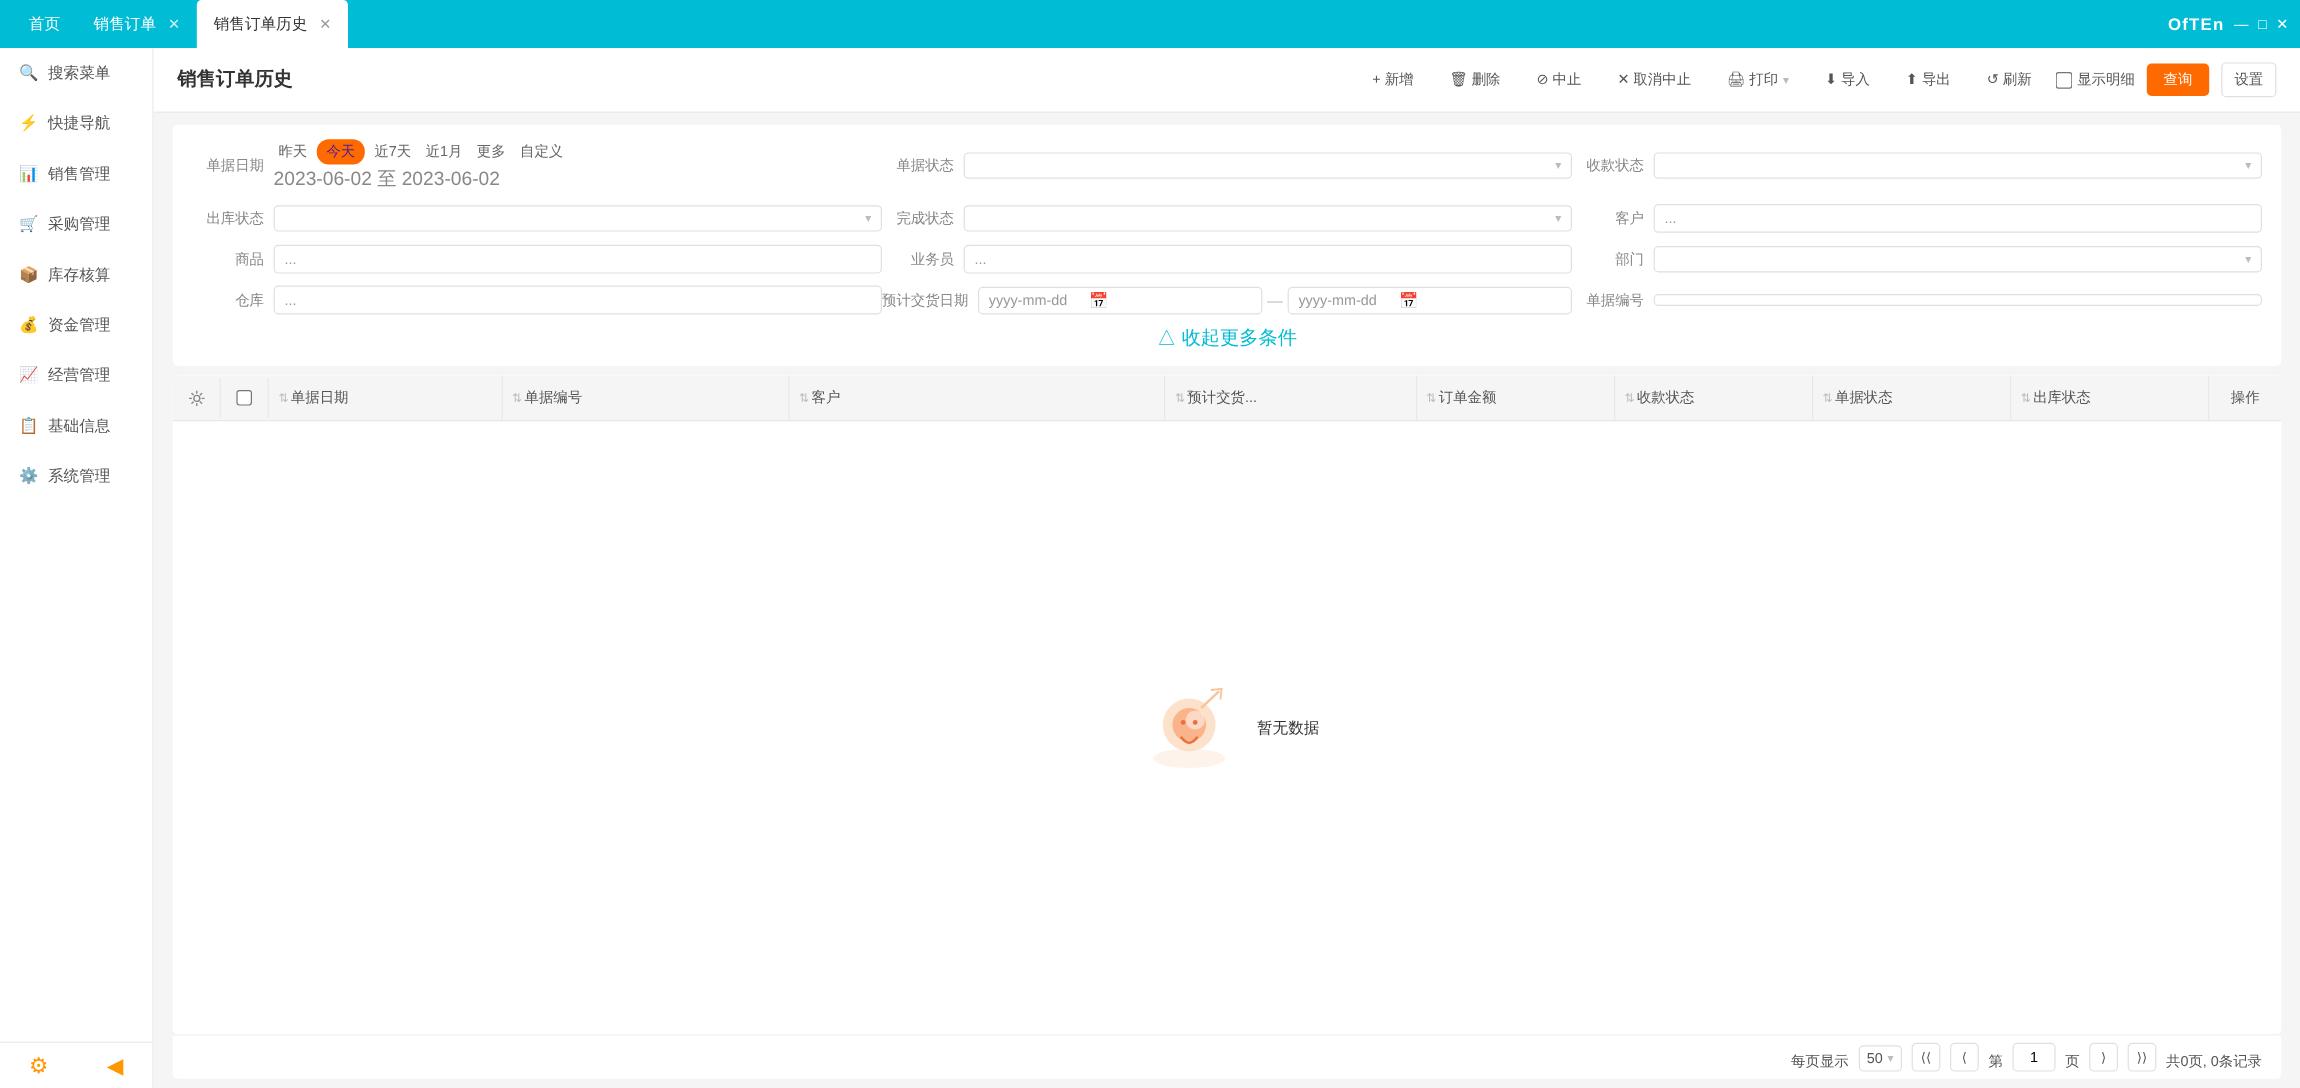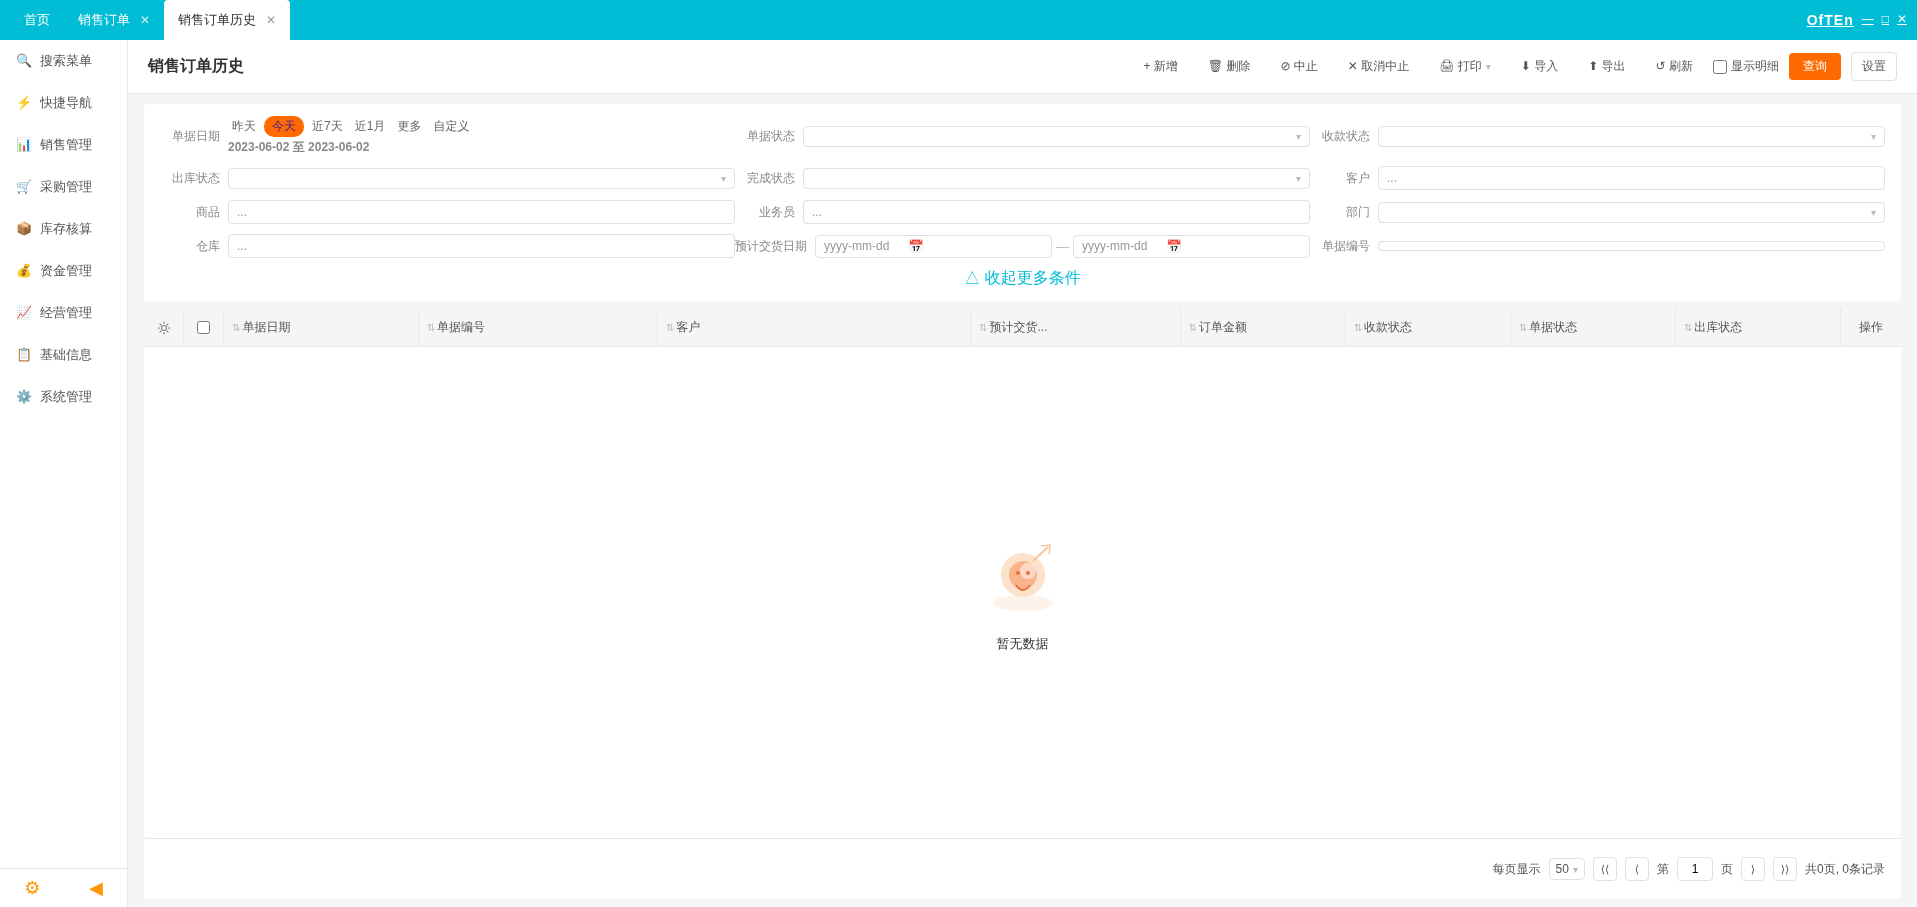--- a/index.html
+++ b/index.html
@@ -4,21 +4,21 @@
   <style>
     * { box-sizing: border-box; margin: 0; padding: 0; }
     body { font-family: 'Microsoft YaHei', sans-serif; font-size: 13px; background: #f5f5f5; color: #333; display: flex; flex-direction: column; height: 907px; overflow: hidden; }
 
     
     .top-bar { background: #00bcd4; height: 40px; display: flex; align-items: center; padding: 0 10px; gap: 0; flex-shrink: 0; }
     .tab-item { display: flex; align-items: center; padding: 0 14px; height: 40px; font-size: 13px; color: #fff; cursor: pointer; position: relative; gap: 6px; }
     .tab-item.active { background: #fff; color: #333; border-radius: 4px 4px 0 0; }
     .tab-item.active .tab-close { color: #999; }
     .tab-close { font-size: 12px; color: rgba(255,255,255,0.8); cursor: pointer; margin-left: 4px; }
-    .top-right { margin-left: auto; display: flex; align-items: flex-start; gap: 8px; color: #fff; font-size: 12px; text-decoration: underline; }
+    .top-right { margin-left: auto; display: flex; align-items: center; gap: 8px; color: #fff; font-size: 12px; }
     .brand-text { font-size: 14px; font-weight: bold; color: #fff; letter-spacing: 1px; }
 
     
     .main-layout { display: flex; flex: 1; overflow: hidden; }
 
     
     .sidebar { width: 128px; background: #fff; border-right: 1px solid #e8e8e8; display: flex; flex-direction: column; flex-shrink: 0; }
     .sidebar-item { display: flex; align-items: center; gap: 8px; padding: 12px 16px; cursor: pointer; color: #555; font-size: 13px; }
     .sidebar-item .icon { width: 16px; height: 16px; flex-shrink: 0; }
     .sidebar-bottom { margin-top: auto; border-top: 1px solid #e8e8e8; padding: 8px 0; display: flex; justify-content: space-around; }
@@ -39,21 +39,21 @@
     
     .filter-area { background: #fff; margin: 10px 16px 0; border-radius: 4px; padding: 12px 16px; flex-shrink: 0; }
     .filter-row { display: flex; align-items: center; gap: 0; margin-bottom: 10px; }
     .filter-item { display: flex; align-items: center; flex: 1; min-width: 0; }
     .filter-label { color: #888; font-size: 12px; white-space: nowrap; margin-right: 8px; width: 60px; text-align: right; flex-shrink: 0; }
     .filter-select { flex: 1; border: 1px solid #e0e0e0; border-radius: 4px; padding: 4px 8px; font-size: 12px; display: flex; align-items: center; justify-content: space-between; cursor: pointer; color: #999; background: #fff; min-width: 0; }
     .filter-select .chevron { color: #bbb; font-size: 10px; }
     .date-tabs { display: flex; align-items: center; gap: 4px; }
     .date-tab { font-size: 12px; color: #666; cursor: pointer; padding: 2px 4px; }
     .date-tab.active { background: #ff6a00; color: #4c1d95; border-radius: 10px; padding: 2px 8px; }
-    .date-range { font-size: 12px; color: #888; margin-top: 2px; font-weight: bold; }
+    .date-range { font-size: 16px; color: #888; margin-top: 2px; }
     .filter-input { flex: 1; border: 1px solid #e0e0e0; border-radius: 4px; padding: 4px 8px; font-size: 12px; color: #999; background: #fff; display: flex; align-items: center; }
     .date-input-group { display: flex; align-items: center; gap: 4px; flex: 1; border: 1px solid #e0e0e0; border-radius: 4px; padding: 3px 8px; }
     .date-input-group input { border: none; outline: none; font-size: 12px; color: #999; width: 80px; }
     .date-input-group .cal-icon { color: #bbb; font-size: 13px; }
     .date-sep { color: #bbb; }
     .collapse-bar { text-align: center; color: #00bcd4; font-size: 16px; cursor: pointer; margin-top: 4px; }
 
     
     .table-area { flex: 1; margin: 8px 16px 0; background: #fff; border-radius: 4px; display: flex; flex-direction: column; overflow: hidden; }
     .table-header { display: flex; align-items: center; background: #f5f5f5; border-bottom: 1px solid #e8e8e8; padding: 0; }
@@ -65,24 +65,24 @@
     .th-num { flex: 1.5; }
     .th-customer { flex: 2; }
     .th-delivery { flex: 1.3; }
     .th-amount { flex: 1; }
     .th-receipt { flex: 1; }
     .th-status { flex: 1; }
     .th-out { flex: 1; }
     .th-action { width: 60px; text-align: center; justify-content: center; align-items: center; }
 
     .table-body { flex: 1; display: flex; flex-direction: column; align-items: center; justify-content: center; }
-    .empty-state { display: flex; flex-direction: column; align-items: center; gap: 12px; }
-
-    
-    .pagination-bar { display: flex; align-items: center; justify-content: flex-end; padding: 18px 16px; background: #fff; border-top: 1px solid #e8e8e8; gap: 8px; font-size: 12px; color: #555; flex-shrink: 0; margin: 0 16px 8px; border-radius: 0 0 4px 4px; }
+    .empty-state { display: flex; flex-direction: row; align-items: center; gap: 12px; }
+
+    
+    .pagination-bar { display: flex; align-items: flex-end; justify-content: flex-end; padding: 6px 16px; background: #fff; border-top: 1px solid #e8e8e8; gap: 8px; font-size: 12px; color: #555; flex-shrink: 0; margin: 0 16px 8px; border-radius: 0 0 4px 4px; }
     .page-size-select { border: 1px solid #e0e0e0; border-radius: 4px; padding: 3px 6px; font-size: 12px; display: flex; align-items: center; gap: 4px; }
     .page-btn { width: 24px; height: 24px; display: flex; align-items: center; justify-content: center; border: 1px solid #e0e0e0; border-radius: 4px; cursor: pointer; color: #555; font-size: 11px; }
     .page-input { width: 36px; height: 24px; border: 1px solid #e0e0e0; border-radius: 4px; text-align: center; font-size: 12px; }
 
     
     .filter-date-wrap { display: flex; flex-direction: column; }
   </style>
 </head>
 <body>
 

